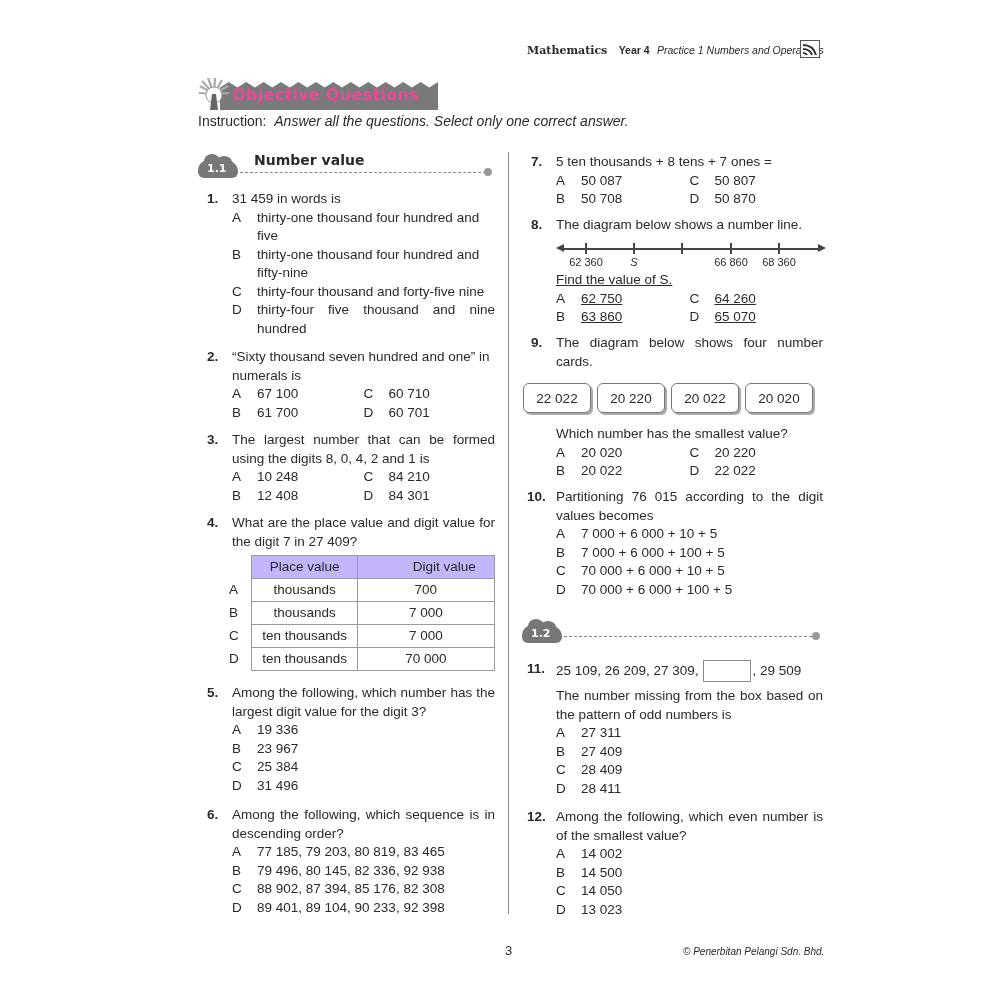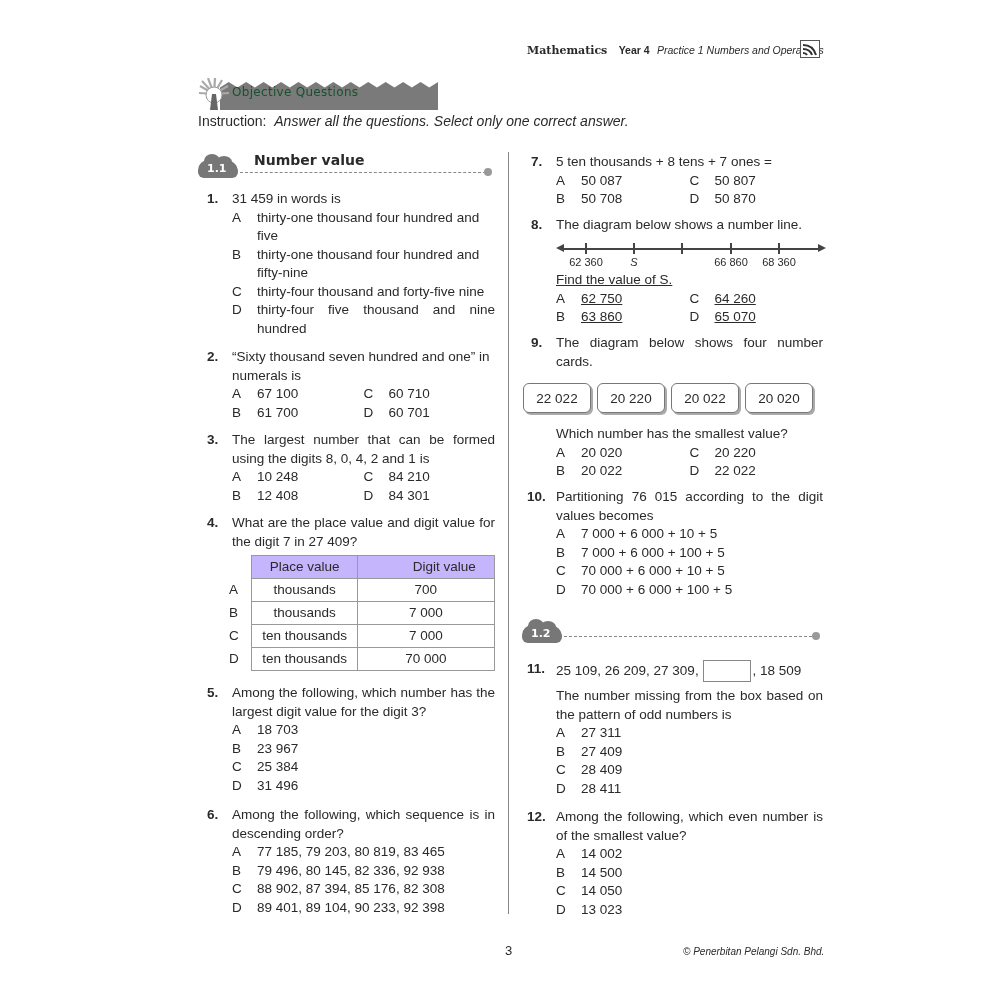--- a/index.html
+++ b/index.html
@@ -8,21 +8,21 @@
   .abs { position:absolute; }
   .hdr { top:44px; left:527px; font-size:10.5px; white-space:nowrap; }
   .hdr .subj { font-family:"DejaVu Serif", serif; font-weight:bold; font-size:11px; margin-right:8px; }
   .hdr .yr { font-family:"Liberation Sans", sans-serif; font-weight:bold; margin-right:4px; }
   .hdr .pr { font-family:"Liberation Sans", sans-serif; font-style:italic; }
   .hdr-icon { top:40px; left:800px; width:18px; height:16px; border:1px solid #555; background:#fff; overflow:hidden; }
 
   .banner { top:76px; left:198px; width:240px; height:34px; }
   .banner .band { position:absolute; left:22px; top:6px; width:218px; height:28px; background:#7a7a7a;
         clip-path: polygon(0 20%,4% 0,8% 20%,12% 0,16% 20%,20% 0,24% 20%,28% 0,32% 20%,36% 0,40% 20%,44% 0,48% 20%,52% 0,56% 20%,60% 0,64% 20%,68% 0,72% 20%,76% 0,80% 20%,84% 0,88% 20%,92% 0,96% 20%,100% 0,100% 100%,0 100%); }
-  .banner .title { position:absolute; left:34px; top:9px; color:#14532d; font-weight:normal; font-size:12px; letter-spacing:0.3px; white-space:nowrap; }
+  .banner .title { position:absolute; left:34px; top:9px; color:#ec4899; font-weight:bold; font-size:16px; letter-spacing:0.3px; white-space:nowrap; }
   .banner .sun { position:absolute; left:0; top:2px; width:32px; height:32px; }
 
   .instr { top:113px; left:198px; font-size:14px; white-space:nowrap; font-family:"Liberation Sans", sans-serif; }
   .instr i { font-style:italic; }
 
   .divider { top:152px; left:508px; width:1px; height:762px; background:#888; }
 
   .sec { height:26px; }
   .sec .cloud { position:absolute; left:0; top:8px; width:40px; height:18px; background:#777; border-radius:10px 12px 6px 6px; }
   .sec .cloud:before { content:""; position:absolute; left:6px; top:-6px; width:16px; height:14px; border-radius:50%; background:#777; }
@@ -217,21 +217,21 @@
     </tr>
   </tbody>
     </table>
 </div>
 
 <div class="abs q" style="top:684px; left:207px; width:288px;">
   <span class="n">5.</span>
   <div class="stem justify">Among the following, which number has the largest digit value for the digit 3?</div>
   <div class="opt">
       <span class="l">A</span>
-      <span class="t">18 703</span>
+      <span class="t">19 336</span>
     </div>
   <div class="opt">
       <span class="l">B</span>
       <span class="t">23 967</span>
     </div>
   <div class="opt">
       <span class="l">C</span>
       <span class="t">25 384</span>
     </div>
   <div class="opt">
@@ -387,21 +387,21 @@
   <div class="cloud" style="top:10px;"></div>
   <span class="num" style="top:12px;">1.2</span>
   <div class="dash" style="width:248px; top:21px;"></div>
   <div class="dot" style="left:290px; top:17px;"></div>
 </div>
 
 <div class="abs q" style="top:660px; left:527px; width:296px;">
   <span class="n">11.</span>
   <div class="stem" style="margin-left:29px;">
     <span>25 109, 26 209, 27 309,</span>
-    <span class="blank"></span><span>, 18 509</span>
+    <span class="blank"></span><span>, 29 509</span>
   </div>
 </div>
 <div class="abs q" style="top:687px; left:527px; width:296px;">
   <div class="stem justify" style="margin-left:29px;">The number missing from the box based on the pattern of odd numbers is</div>
   <div class="opt" style="margin-left:29px;">
       <span class="l">A</span>
       <span class="t">27 311</span>
     </div>
   <div class="opt" style="margin-left:29px;">
       <span class="l">B</span>

